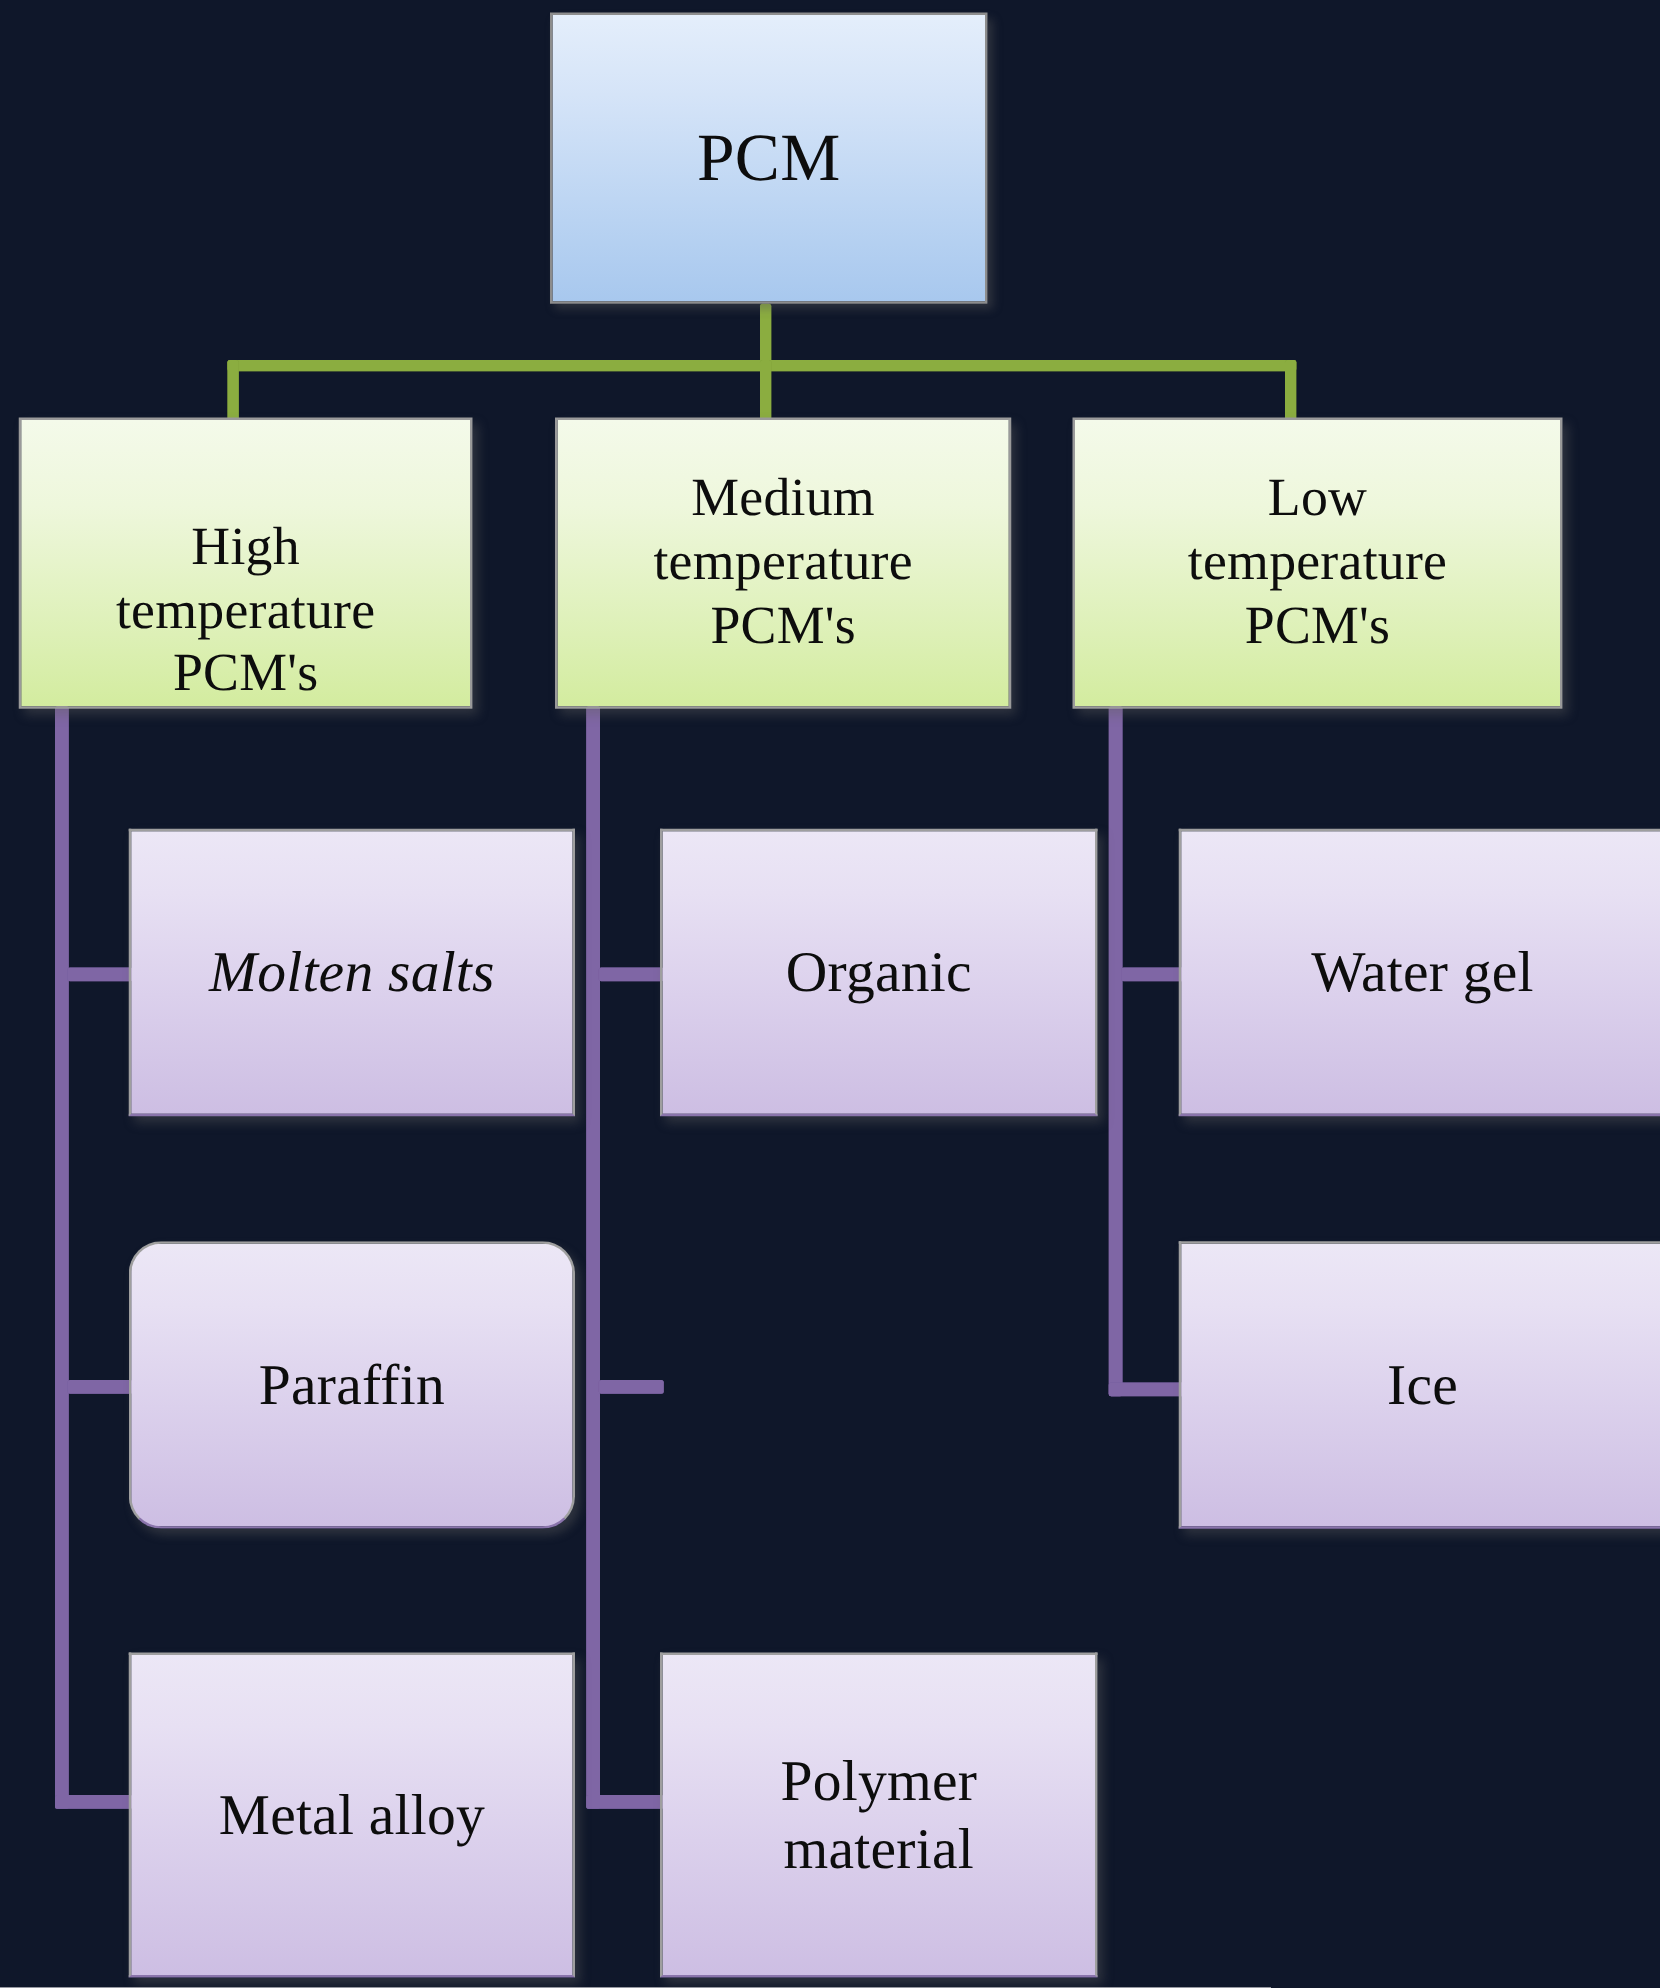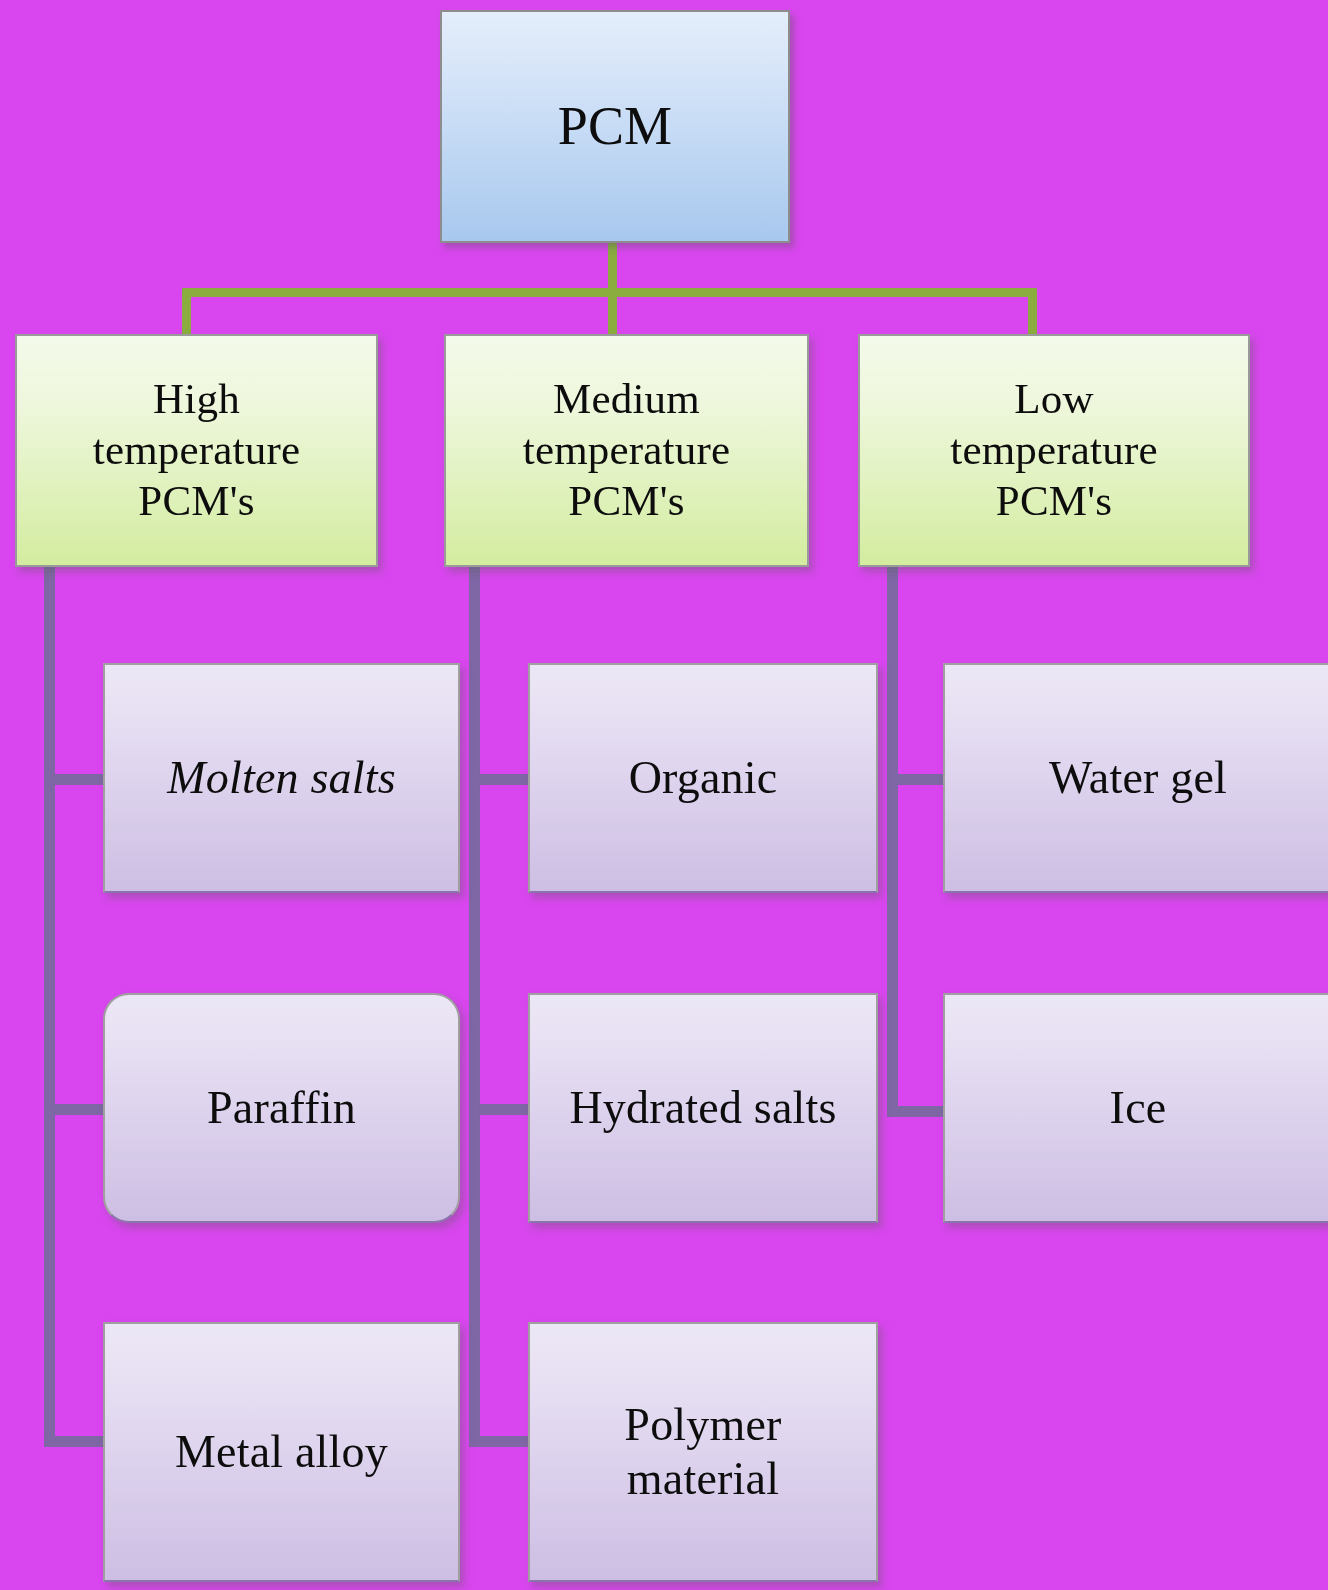--- a/index.html
+++ b/index.html
@@ -4,21 +4,21 @@
 <style>
   html, body {
     margin: 0;
     padding: 0;
     background: #ffffff;
   }
   #canvas {
     position: relative;
     width: 1328px;
     height: 1590px;
-    background: #d946ef;
+    background: #0f172a;
     overflow: hidden;
     font-family: "Liberation Serif", "DejaVu Serif", serif;
   }
 
   
   .conn {
     position: absolute;
     border-radius: 2px;
   }
   .conn-green {
@@ -93,21 +93,21 @@
   <div class="conn conn-purple" style="left:469px; top:1436px; width:62px; height:11px;"></div>
 
   <div class="conn conn-purple" style="left:887px; top:565px; width:11px; height:552px;"></div>
   <div class="conn conn-purple" style="left:897px; top:774px; width:52px; height:11px;"></div>
   <div class="conn conn-purple" style="left:887px; top:1106px; width:62px; height:11px;"></div>
 
   <div class="node node-root" style="left:440px; top:10px; width:350px; height:233px;">
     <span class="node-label">PCM</span>
   </div>
 
-  <div class="node node-level2" style="left:15px; top:334px; width:363px; height:233px;">
+  <div class="node node-level2" style="left:15px; top:334px; width:363px; height:233px;align-items:flex-end;">
     <span class="node-label">High
 temperature
 PCM's</span>
   </div>
 
   <div class="node node-level2" style="left:444px; top:334px; width:365px; height:233px;">
     <span class="node-label">Medium
 temperature
 PCM's</span>
   </div>
@@ -127,23 +127,20 @@
   </div>
 
   <div class="node node-leaf" style="left:103px; top:1322px; width:357px; height:260px;">
     <span class="node-label">Metal alloy</span>
   </div>
 
   <div class="node node-leaf" style="left:528px; top:663px; width:350px; height:230px;text-align:center;">
     <span class="node-label">Organic</span>
   </div>
 
-  <div class="node node-leaf" style="left:528px; top:993px; width:350px; height:230px;">
-    <span class="node-label">Hydrated salts</span>
-  </div>
 
   <div class="node node-leaf" style="left:528px; top:1322px; width:350px; height:260px;">
     <span class="node-label">Polymer
 material</span>
   </div>
 
   <div class="node node-leaf" style="left:943px; top:663px; width:390px; height:230px;">
     <span class="node-label">Water gel</span>
   </div>
 

